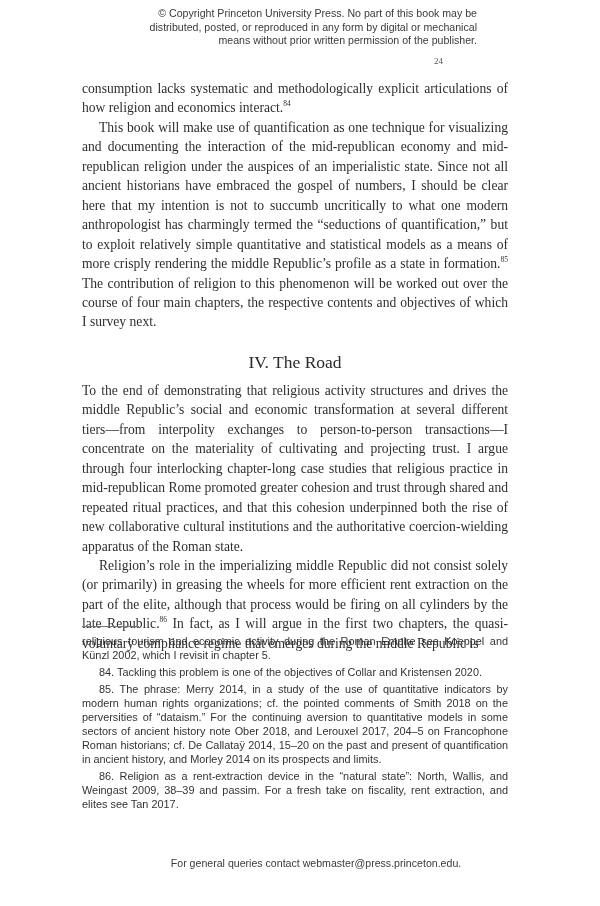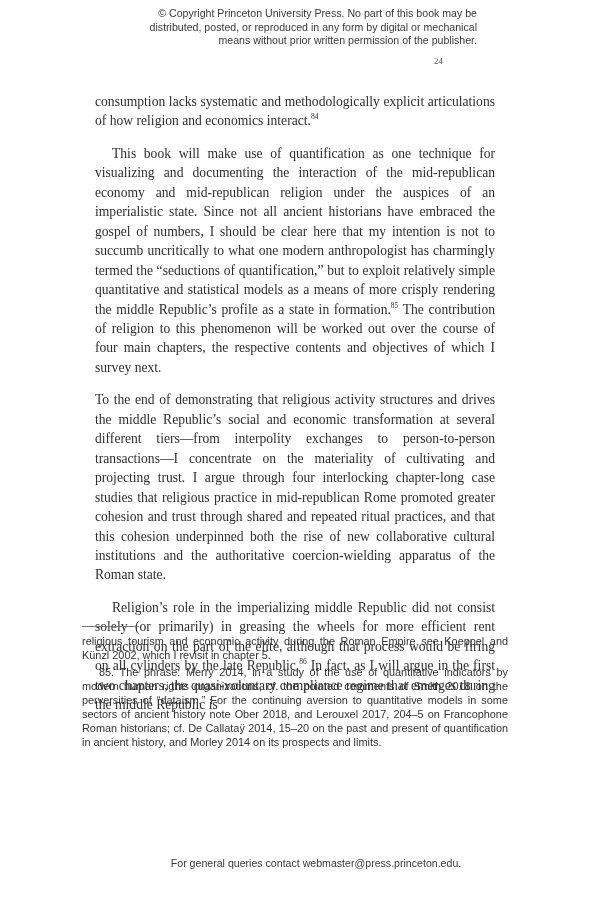--- a/index.html
+++ b/index.html
@@ -12,21 +12,21 @@
     position: absolute; left: 148px; top: 56px; width: 340px;
     font-family: "Liberation Serif", serif; font-size: 8.4px; letter-spacing: 1.7px; color: #555;
     white-space: nowrap;
   }
   .running-head .folio { position: absolute; left: 286px; letter-spacing: 0; font-size: 9px; }
   .body-text {
     position: absolute; left: 82px; top: 79px; width: 426px;
     font-family: "Liberation Serif", serif; font-size: 13.6px; line-height: 19.45px; color: #2e2e2e;
     text-align: justify;
   }
-  .body-text p { margin: 13px; }
+  .body-text p { margin: 0; }
   .body-text p.indent { text-indent: 17px; }
   sup { font-size: 7.5px; line-height: 0; vertical-align: 6px; }
   .section-heading {
     text-align: center; font-size: 17.5px; margin: 19px 0 8px 0; line-height: 22px; color: #2a2a2a;
   }
   .note-rule {
     position: absolute; left: 82px; top: 626px; width: 57px; height: 0; border-top: 1px solid #777;
   }
   .notes {
     position: absolute; left: 82px; top: 634px; width: 426px;
@@ -45,24 +45,27 @@
 
 <div class="copyright">© Copyright Princeton University Press. No part of this book may be distributed, posted, or reproduced in any form by digital or mechanical means without prior written permission of the publisher.</div>
 
 <div class="running-head">
   <span class="folio">24</span>
 </div>
 
 <div class="body-text">
   <p><span>consumption lacks systematic and methodologically explicit articulations of how religion and economics interact.</span><sup>84</sup></p>
   <p class="indent"><span>This book will make use of quantification as one technique for visualizing and documenting the interaction of the mid-republican economy and mid-republican religion under the auspices of an imperialistic state. Since not all ancient historians have embraced the gospel of numbers, I should be clear here that my intention is not to succumb uncritically to what one modern anthropologist has charmingly termed the “seductions of quantification,” but to exploit relatively simple quantitative and statistical models as a means of more crisply rendering the middle Republic’s profile as a state in formation.</span><sup>85</sup><span> The contribution of religion to this phenomenon will be worked out over the course of four main chapters, the respective contents and objectives of which I survey next.</span></p>
+  <div class="section-heading">IV. The Road</div>
   <p>To the end of demonstrating that religious activity structures and drives the middle Republic’s social and economic transformation at several different tiers—from interpolity exchanges to person-to-person transactions—I concentrate on the materiality of cultivating and projecting trust. I argue through four interlocking chapter-long case studies that religious practice in mid-republican Rome promoted greater cohesion and trust through shared and repeated ritual practices, and that this cohesion underpinned both the rise of new collaborative cultural institutions and the authoritative coercion-wielding apparatus of the Roman state.</p>
   <p class="indent"><span>Religion’s role in the imperializing middle Republic did not consist solely (or primarily) in greasing the wheels for more efficient rent extraction on the part of the elite, although that process would be firing on all cylinders by the late Republic.</span><sup>86</sup><span> In fact, as I will argue in the first two chapters, the quasi-voluntary compliance regime that emerges during the middle Republic is</span></p>
 </div>
 
 <div class="note-rule"></div>
 
 <div class="notes">
   <p>religious tourism and economic activity during the Roman Empire see Koeppel and Künzl 2002, which I revisit in chapter 5.</p>
+  <p class="indent">84. Tackling this problem is one of the objectives of Collar and Kristensen 2020.</p>
   <p class="indent">85. The phrase: Merry 2014, in a study of the use of quantitative indicators by modern human rights organizations; cf. the pointed comments of Smith 2018 on the perversities of “dataism.” For the continuing aversion to quantitative models in some sectors of ancient history note Ober 2018, and Lerouxel 2017, 204–5 on Francophone Roman historians; cf. De Callataÿ 2014, 15–20 on the past and present of quantification in ancient history, and Morley 2014 on its prospects and limits.</p>
+  <p class="indent">86. Religion as a rent-extraction device in the “natural state”: North, Wallis, and Weingast 2009, 38–39 and passim. For a fresh take on fiscality, rent extraction, and elites see Tan 2017.</p>
 </div>
 
 <div class="footer">For general queries contact webmaster@press.princeton.edu.</div>
 
 </body></html>

